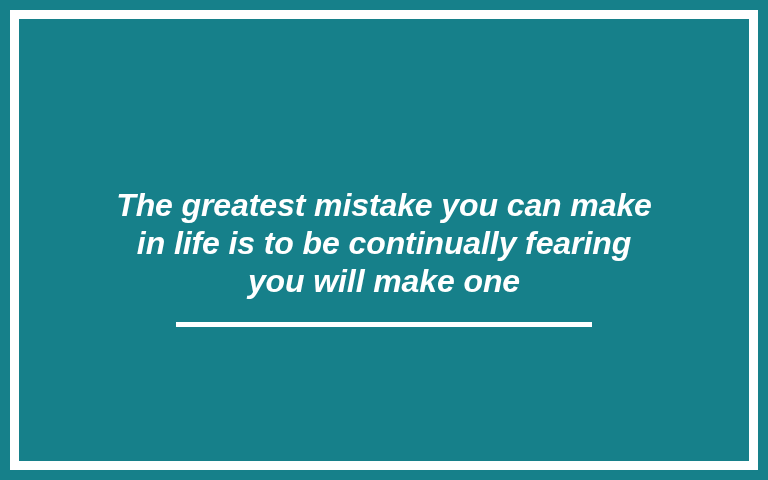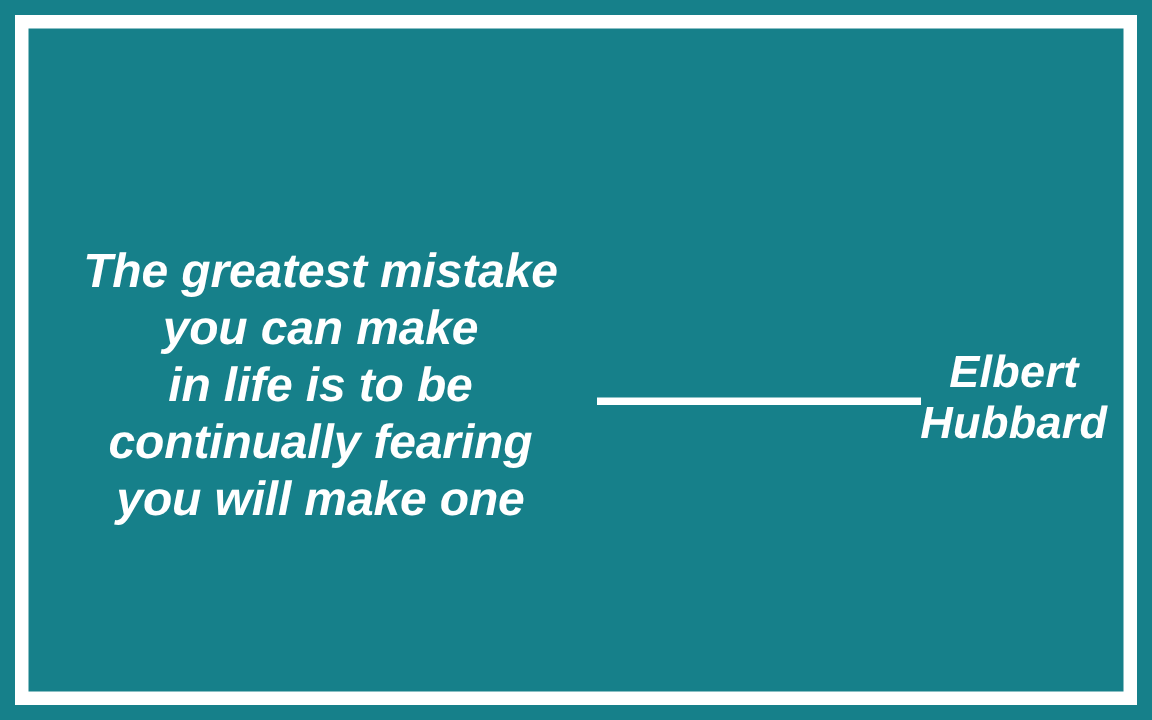--- a/index.html
+++ b/index.html
@@ -71,39 +71,38 @@
     line-height: 34px;
     font-weight: bold;
     font-style: italic;
     text-align: center;
     letter-spacing: 0.2px;
   }
 
   
   .block {
     display: flex;
-    flex-direction: row;
+    flex-direction: column;
     align-items: center;
     transform: translateY(16px);
   }
 </style>
 </head>
 <body>
 
 <div class="canvas">
 
   <div class="frame"></div>
 
   <div class="content">
     <div class="block">
 
       <p class="quote">The greatest mistake you can make
 in life is to be continually fearing
 you will make one</p>
 
       <div class="divider"></div>
 
-      <p class="author">Elbert Hubbard</p>
 
     </div>
   </div>
 
 </div>
 
 </body></html>

